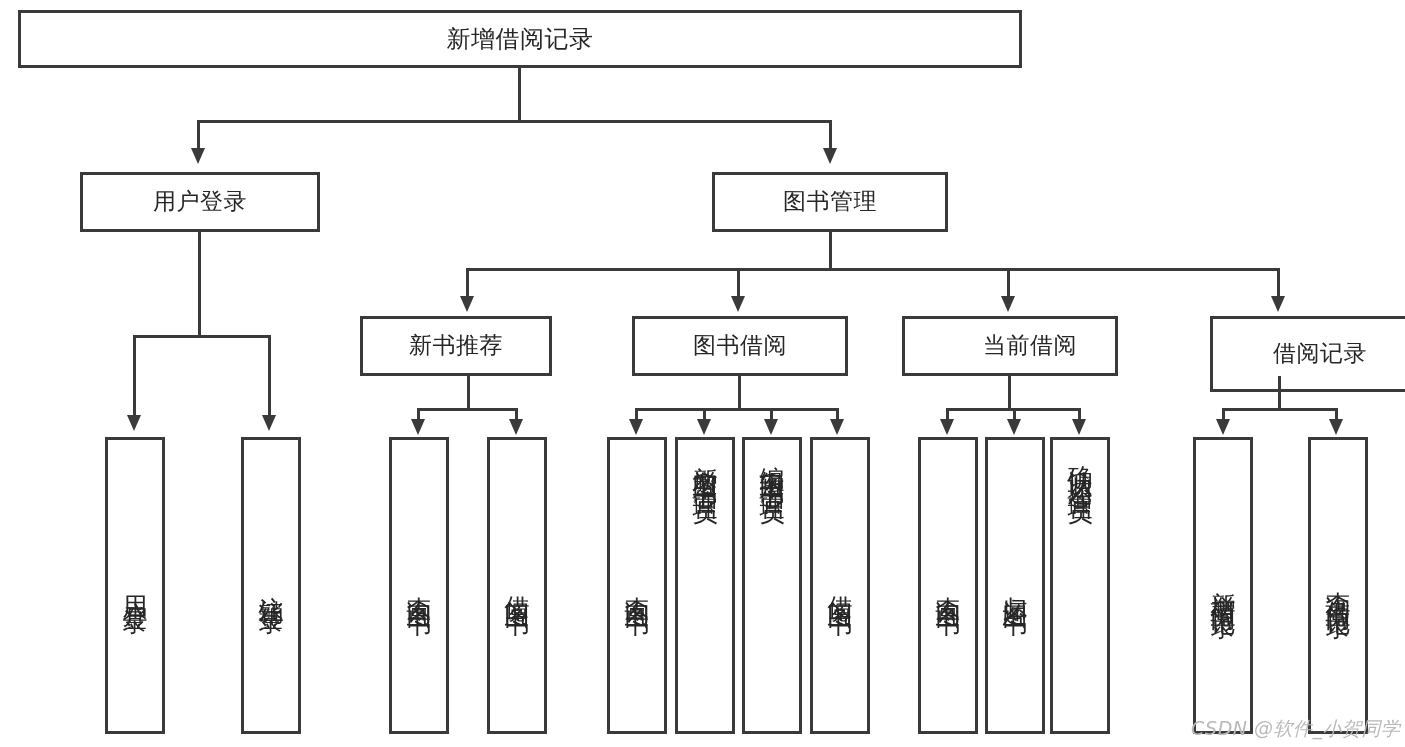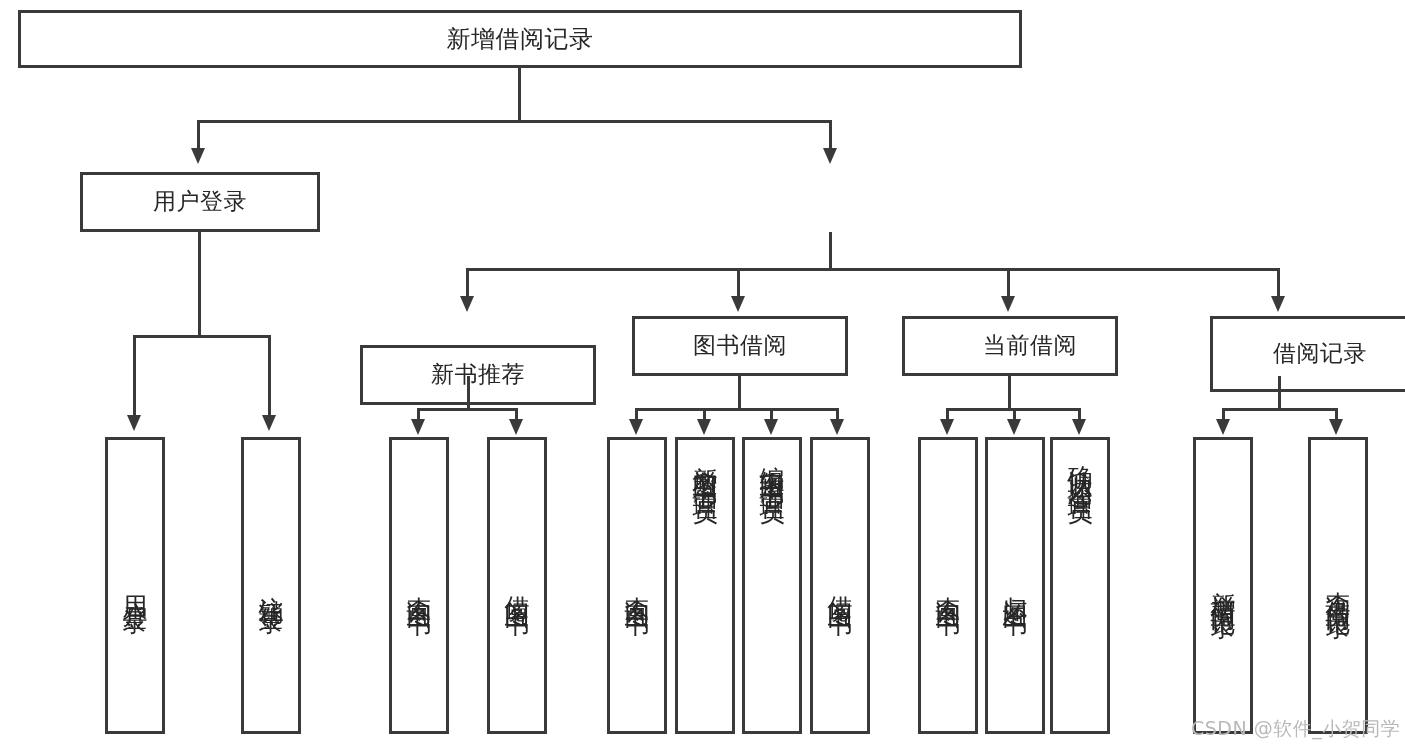--- a/index.html
+++ b/index.html
@@ -72,20 +72,21 @@
     border-top:16px solid #3a3a3a;
   }
   
   #watermark{
     position:absolute;
     font-size:19px;
     color:#b9b9b9;
     white-space:nowrap;
     letter-spacing:0.5px;
     font-family:"DejaVu Sans","Liberation Sans",sans-serif;
+    font-style:italic;
   }
 </style>
 </head>
 <body>
 
 <div id="canvas">
 
   <div class="node h root" style="left:18px;top:10px;width:1004px;height:58px;">
     <span class="lbl">新增借阅记录</span>
   </div>
@@ -93,41 +94,44 @@
   <div class="ln v" style="left:518px;top:68px;width:3px;height:52px;"></div>
 
   <div class="ln h" style="left:197px;top:120px;width:635px;height:3px;"></div>
   <div class="ln v" style="left:197px;top:120px;width:3px;height:30px;"></div>
   <div class="arrow" style="left:191px;top:148px;"></div>
   <div class="ln v" style="left:829px;top:120px;width:3px;height:30px;"></div>
   <div class="arrow" style="left:823px;top:148px;"></div>
 
   <div class="node h" style="left:80px;top:172px;width:240px;height:60px;">
     <span class="lbl">用户登录</span>
+  </div>
+  <div class="node h" style="left:712px;top:172px;width:236px;height:60px;">
+    <span class="lbl">图书管理</span>
   </div>
 
   <div class="ln v" style="left:198px;top:232px;width:3px;height:103px;"></div>
   <div class="ln h" style="left:133px;top:335px;width:135px;height:3px;"></div>
   <div class="ln v" style="left:133px;top:335px;width:3px;height:82px;"></div>
   <div class="arrow" style="left:127px;top:415px;"></div>
   <div class="ln v" style="left:268px;top:335px;width:3px;height:82px;"></div>
   <div class="arrow" style="left:262px;top:415px;"></div>
 
   <div class="ln v" style="left:829px;top:232px;width:3px;height:36px;"></div>
   <div class="ln h" style="left:466px;top:268px;width:814px;height:3px;"></div>
   <div class="ln v" style="left:466px;top:268px;width:3px;height:30px;"></div>
   <div class="arrow" style="left:460px;top:296px;"></div>
   <div class="ln v" style="left:737px;top:268px;width:3px;height:30px;"></div>
   <div class="arrow" style="left:731px;top:296px;"></div>
   <div class="ln v" style="left:1007px;top:268px;width:3px;height:30px;"></div>
   <div class="arrow" style="left:1001px;top:296px;"></div>
   <div class="ln v" style="left:1277px;top:268px;width:3px;height:30px;"></div>
   <div class="arrow" style="left:1271px;top:296px;"></div>
 
-  <div class="node h" style="left:360px;top:316px;width:236px;height:60px;margin-top:29px;">
+  <div class="node h" style="left:360px;top:316px;width:192px;height:60px;">
     <span class="lbl">新书推荐</span>
   </div>
   <div class="node h" style="left:632px;top:316px;width:216px;height:60px;">
     <span class="lbl">图书借阅</span>
   </div>
   <div class="node h" style="left:902px;top:316px;width:216px;height:60px;padding-left:40px;">
     <span class="lbl">当前借阅</span>
   </div>
   <div class="node h" style="left:1210px;top:316px;width:220px;height:76px;">
     <span class="lbl">借阅记录</span>

